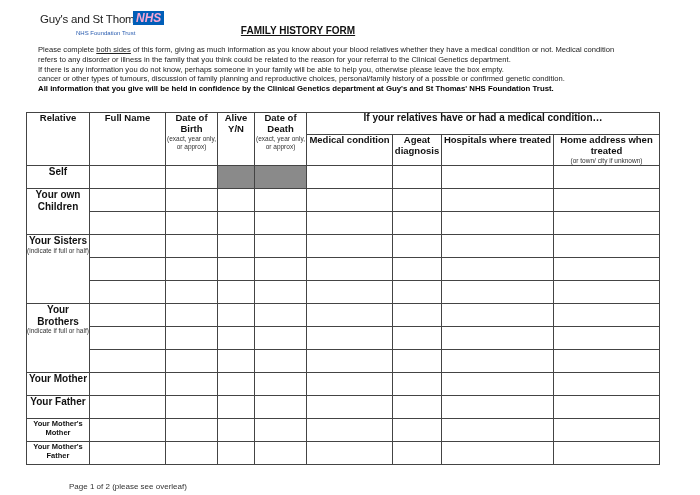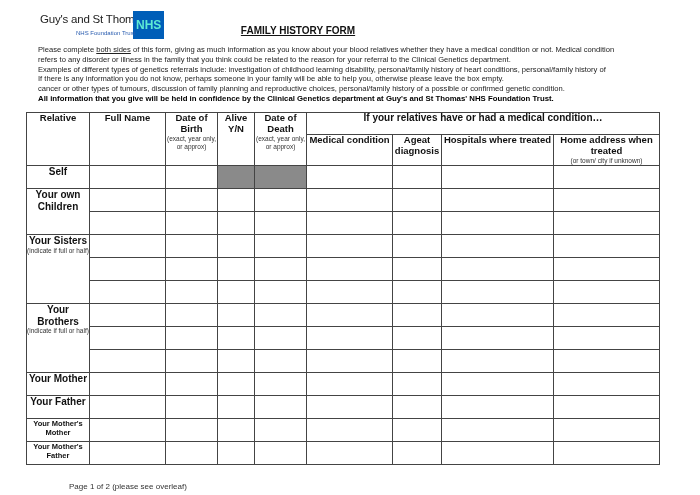--- a/index.html
+++ b/index.html
@@ -2,21 +2,21 @@
 <html><head>
 <meta charset="utf-8">
 <style>
   html, body { margin: 0; padding: 0; }
   body {
     width: 700px; height: 495px; background: #ffffff; position: relative;
     font-family: "Liberation Sans", sans-serif; color: #111; overflow: hidden;
   }
   .logo { position: absolute; left: 40px; top: 10px; width: 130px; height: 30px; }
   .logo-name { position: absolute; left: 0; top: 3px; font-size: 11.5px; color: #222; letter-spacing: -0.2px; }
-  .logo-nhs { position: absolute; left: 93px; top: 1px; background: #005eb8; color: #5eead4; font-weight: bold; font-size: 12px; padding: 7px 3px; line-height: 14px; }
+  .logo-nhs { position: absolute; left: 93px; top: 1px; background: #005eb8; color: #f9a8d4; font-weight: bold; font-style: italic; font-size: 12px; padding: 0 3px; line-height: 14px; }
   .logo-trust { position: absolute; left: 36px; top: 20px; font-size: 6px; color: #2a5db0; }
   .title { position: absolute; left: 0; width: 596px; top: 25px; text-align: center; font-size: 10px; font-weight: bold; text-decoration: underline; }
   .intro { position: absolute; left: 38px; top: 45px; width: 640px; font-size: 7.6px; line-height: 9.8px; color: #222; }
   .intro div { white-space: nowrap; }
   .intro .bold { font-weight: bold; color: #000; font-size: 7.8px; }
   .intro u { text-decoration: underline; }
 
   table.form {
     position: absolute; left: 26px; top: 112px; border-collapse: collapse;
     table-layout: fixed; width: 633px;
@@ -40,21 +40,20 @@
   <span class="logo-name">Guy's and St Thomas'</span>
   <span class="logo-nhs">NHS</span>
   <span class="logo-trust">NHS Foundation Trust</span>
 </div>
 
 <div class="title">FAMILY HISTORY FORM</div>
 
 <div class="intro">
   <div><span>Please complete </span><u>both sides</u><span> of this form, giving as much information as you know about your blood relatives whether they have a medical condition or not. Medical condition</span></div>
   <div>refers to any disorder or illness in the family that you think could be related to the reason for your referral to the Clinical Genetics department.</div>
-  <div>Examples of different types of genetics referrals include: investigation of childhood learning disability, personal/family history of heart conditions, personal/family history of</div>
   <div>If there is any information you do not know, perhaps someone in your family will be able to help you, otherwise please leave the box empty.</div>
   <div>cancer or other types of tumours, discussion of family planning and reproductive choices, personal/family history of a possible or confirmed genetic condition.</div>
   <div class="bold">All information that you give will be held in confidence by the Clinical Genetics department at Guy's and St Thomas' NHS Foundation Trust.</div>
 </div>
 
 <table class="form">
   <colgroup>
     <col style="width:63px">
       <col style="width:76px">
       <col style="width:52px">

